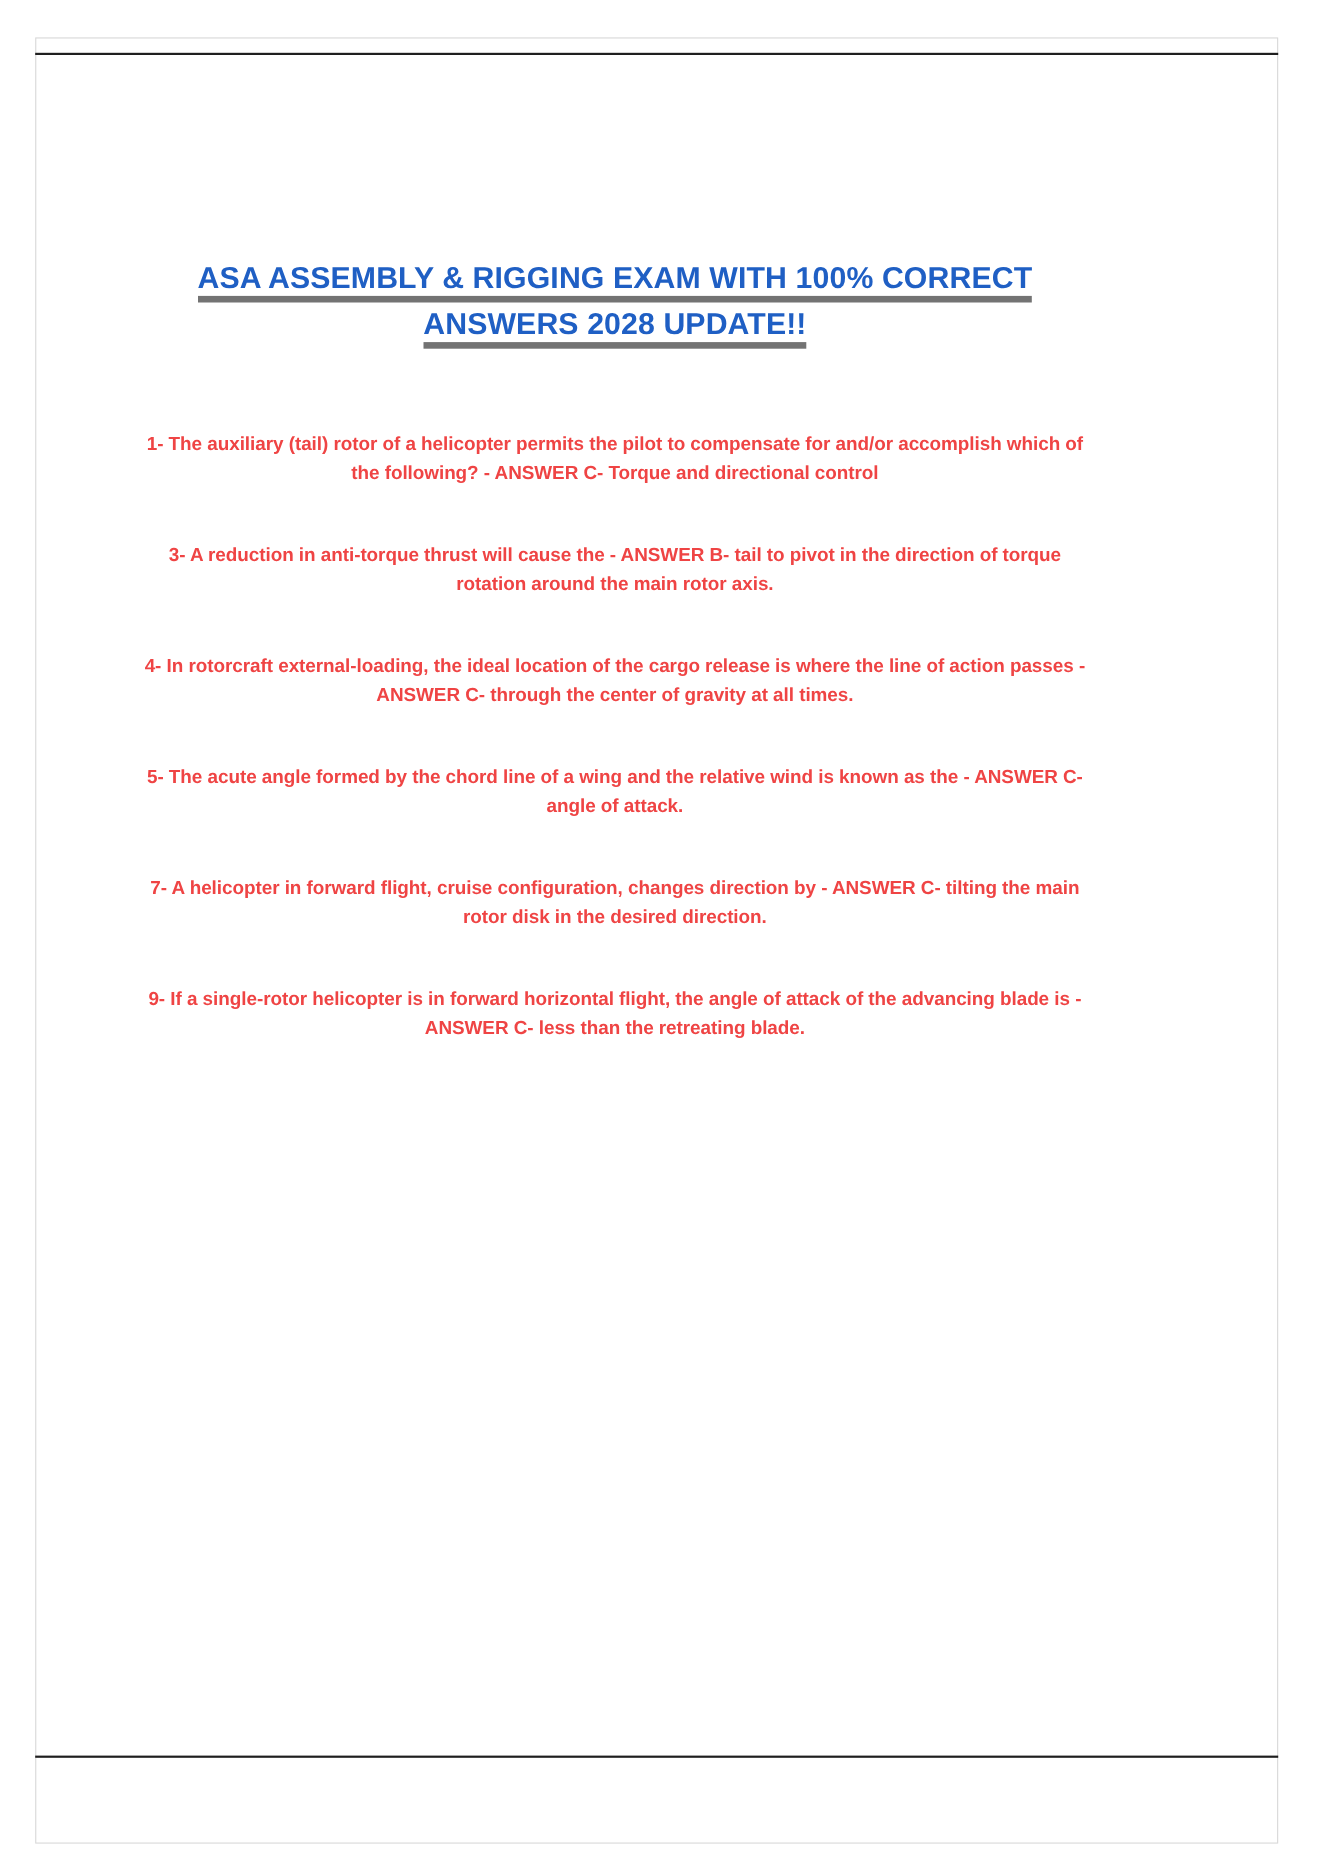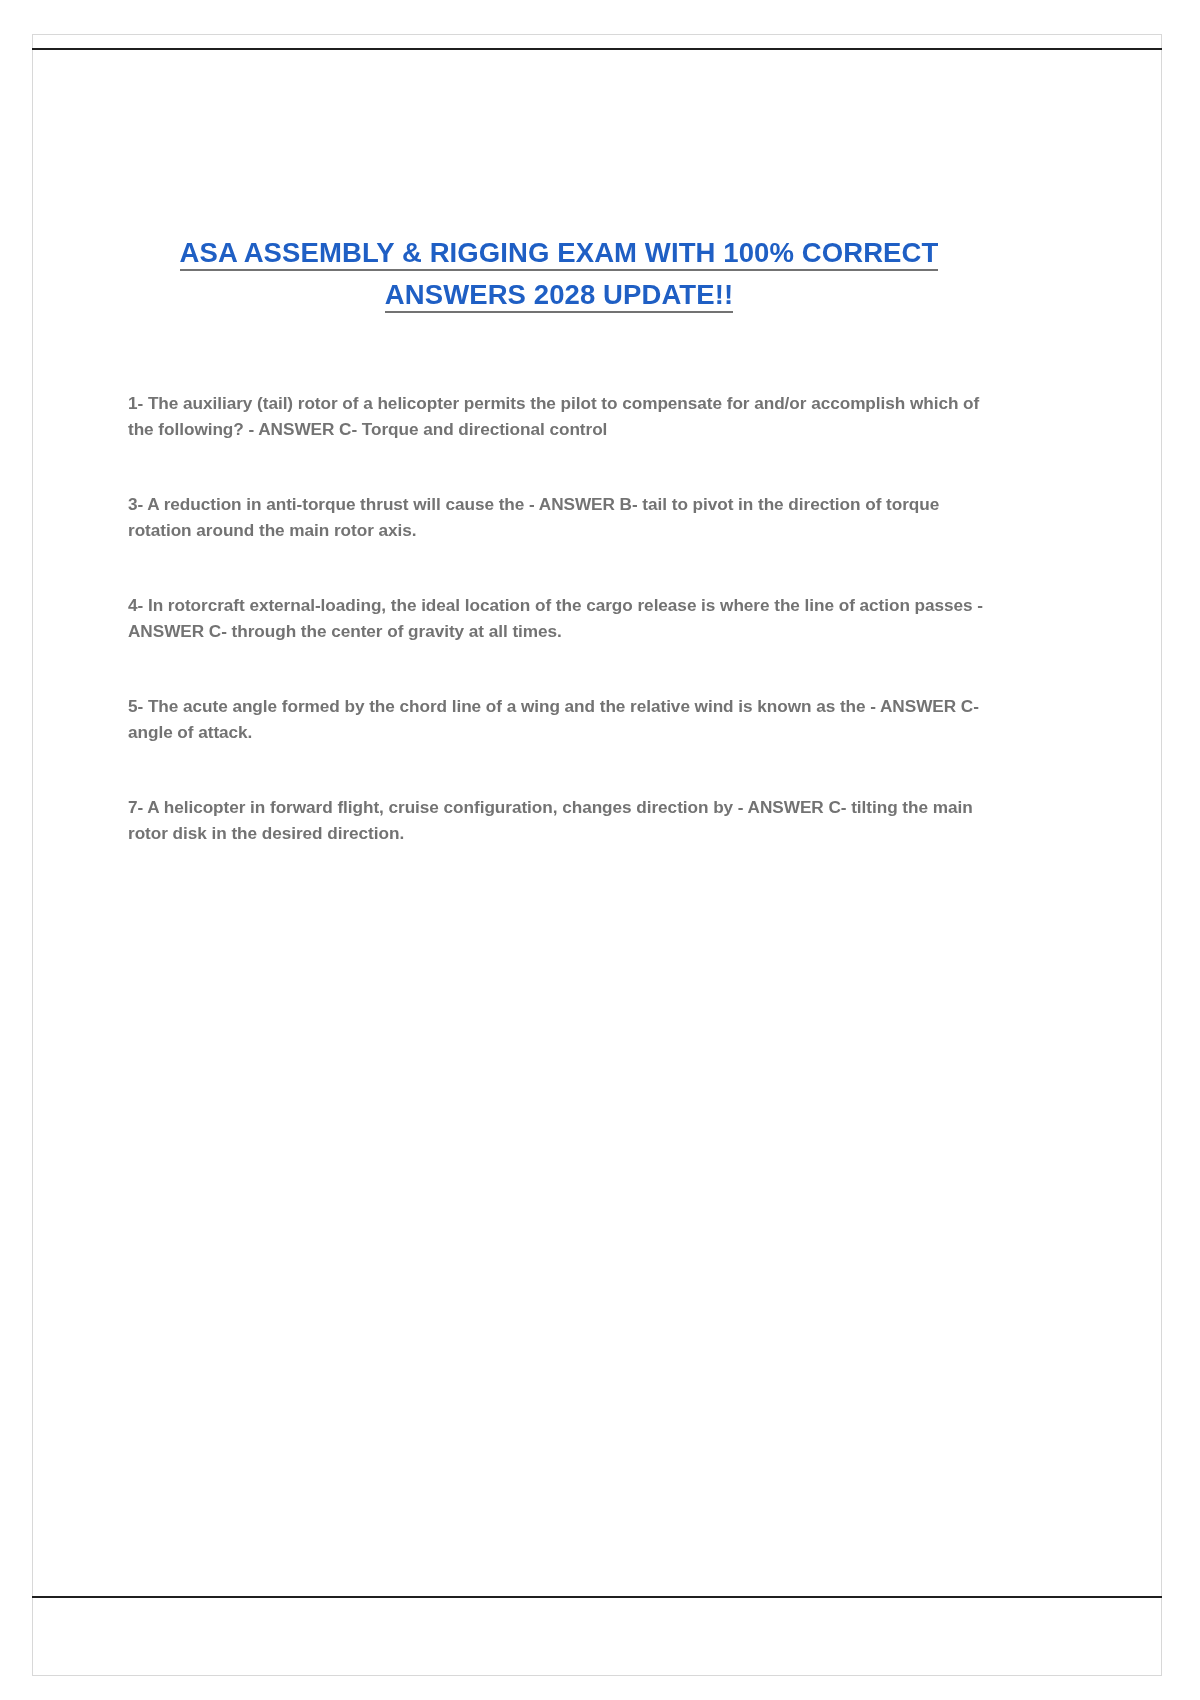--- a/index.html
+++ b/index.html
@@ -57,39 +57,39 @@
     font-size: 27.5px;
     line-height: 42px;
     letter-spacing: 0.1px;
     text-align: center;
     margin: 0 0 0 0;
   }
   .doc-title .tline {
     display: block;
   }
   .doc-title .tline span {
-    border-bottom: 2px solid #737373;
+    border-bottom: 6px solid #737373;
     padding-bottom: 1px;
     display: inline;
     -webkit-box-decoration-break: clone;
     box-decoration-break: clone;
   }
   .qa-list {
     margin: 0;
     padding: 0;
     list-style: none;
   }
   .qa-item {
     font-size: 17.2px;
     line-height: 26px;
     font-weight: bold;
-    color: #737373;
+    color: #ef4444;
     letter-spacing: -0.05px;
     margin: 0 0 49px 0;
-    text-align: left;
+    text-align: center;
   }
   .qa-item:first-child {
     margin-top: 0;
   }
   .spacer-title-body {
     height: 74px;
   }
 </style>
 </head>
 <body>
@@ -108,16 +108,17 @@
     </h1>
 
     <div class="spacer-title-body"></div>
 
     <div class="qa-list">
       <p class="qa-item">1- The auxiliary (tail) rotor of a helicopter permits the pilot to compensate for and/or accomplish which of the following? - ANSWER C- Torque and directional control</p>
       <p class="qa-item">3- A reduction in anti-torque thrust will cause the - ANSWER B- tail to pivot in the direction of torque rotation around the main rotor axis.</p>
       <p class="qa-item">4- In rotorcraft external-loading, the ideal location of the cargo release is where the line of action passes - ANSWER C- through the center of gravity at all times.</p>
       <p class="qa-item">5- The acute angle formed by the chord line of a wing and the relative wind is known as the - ANSWER C- angle of attack.</p>
       <p class="qa-item">7- A helicopter in forward flight, cruise configuration, changes direction by - ANSWER C- tilting the main rotor disk in the desired direction.</p>
+      <p class="qa-item">9- If a single-rotor helicopter is in forward horizontal flight, the angle of attack of the advancing blade is - ANSWER C- less than the retreating blade.</p>
     </div>
 
   </div>
 </div>
 
 </body></html>

